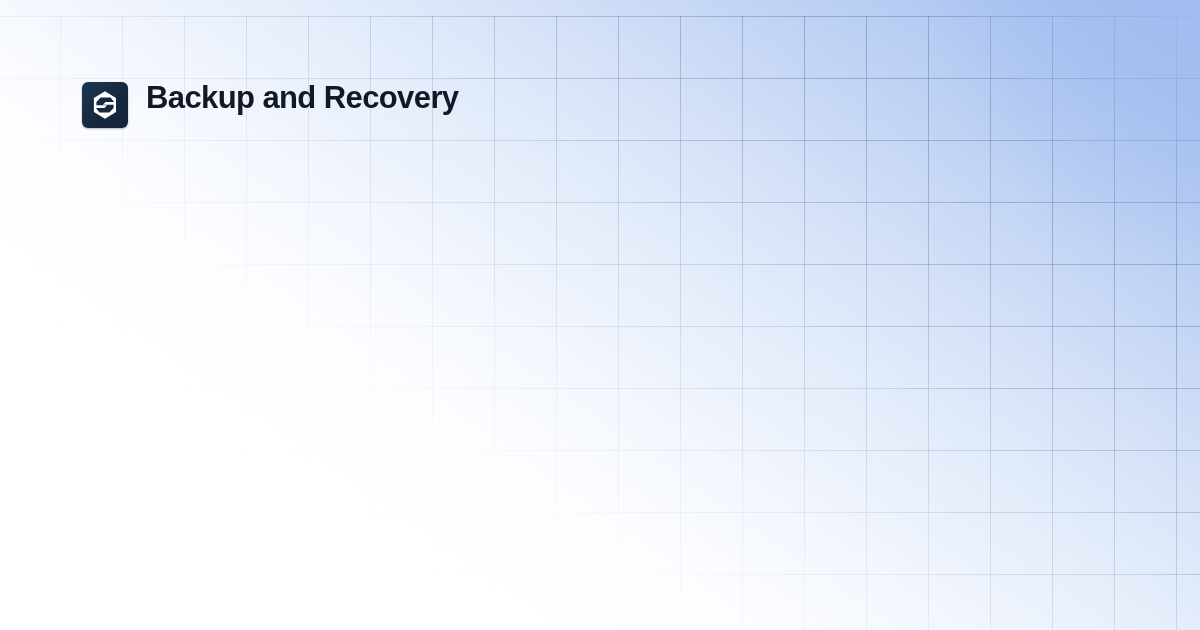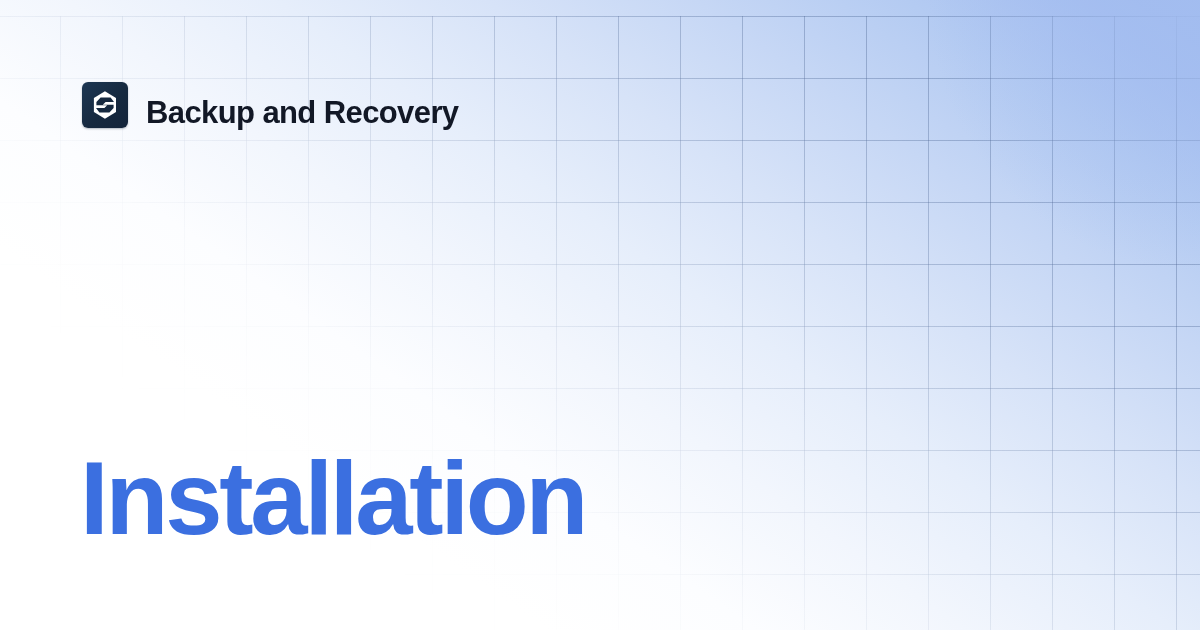--- a/index.html
+++ b/index.html
@@ -84,21 +84,21 @@
         rgba(163, 189, 240, 0.0) 20%);
     pointer-events: none;
   }
 
   
   .brand-row {
     position: absolute;
     left: 82px;
     top: 82px;
     display: flex;
-    align-items: flex-end;
+    align-items: flex-start;
     gap: 18px;
   }
 
   .brand-logo {
     width: 46px;
     height: 46px;
     border-radius: 6px;
     background: linear-gradient(135deg, #1d3753 0%, #16293f 55%, #14243a 100%);
     display: flex;
     align-items: center;
@@ -149,15 +149,14 @@
         <path d="M15.95 2.3 L27.0 9.0 L27.0 23.0 L15.95 29.7 L4.9 23.0 L4.9 9.0 Z" fill="#ffffff"></path>
 
         <path d="M21.6 8.6 L11.6 8.6 L7.4 12.9 L7.4 16.2 L18.2 16.2 L15.4 19.0 L7.0 19.0
                  L10.4 23.4 L20.4 23.4 L24.6 19.1 L24.6 15.8 L13.8 15.8 L16.6 13.0 L25.0 13.0 Z" fill="#16293f"></path>
       </svg>
     </div>
 
     <div class="brand-title">Backup and Recovery</div>
   </div>
 
-  <div class="page-title">Installation</div>
 
 </div>
 
 </body></html>

